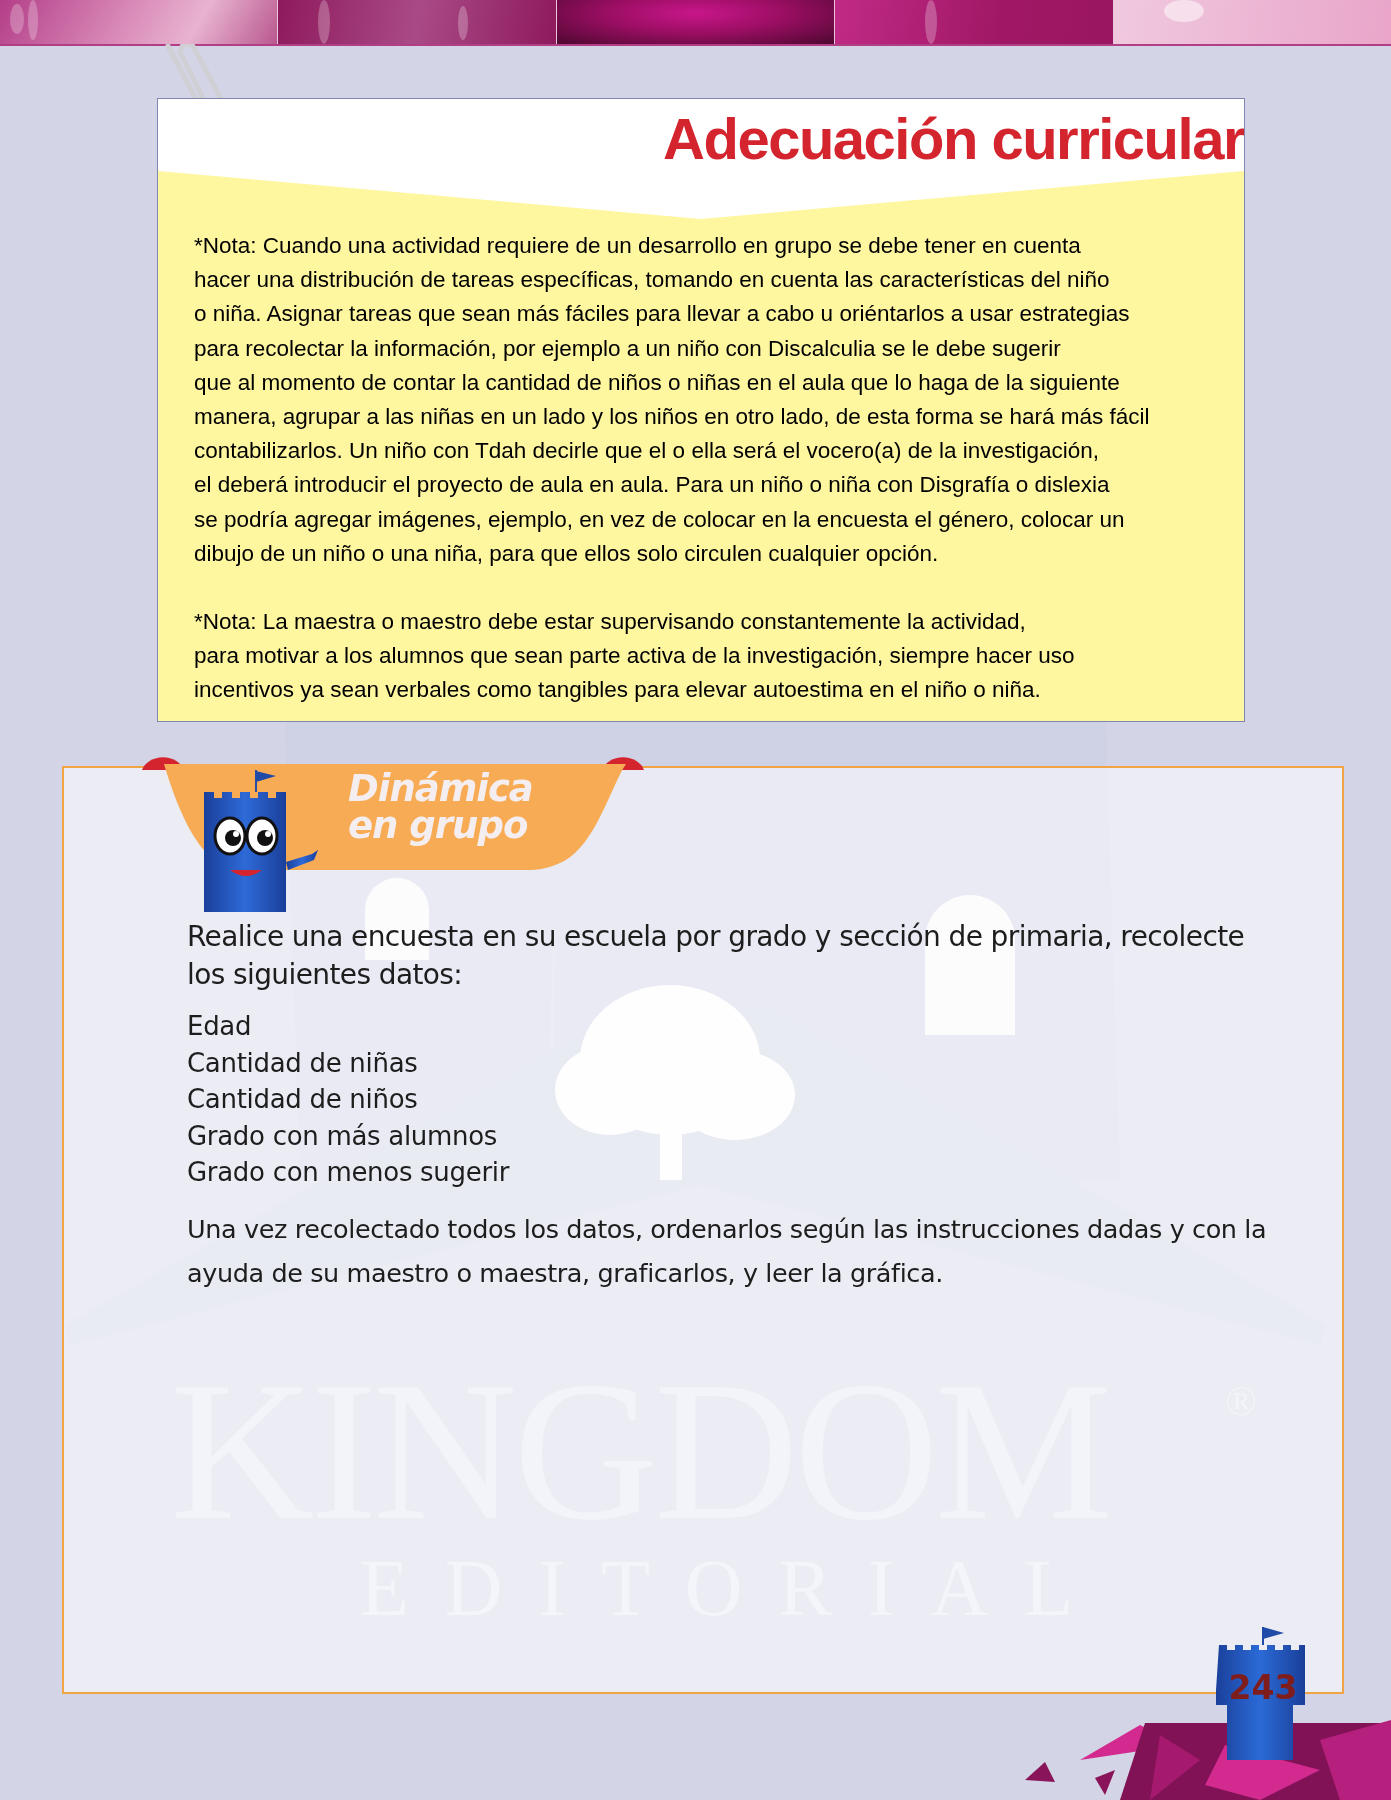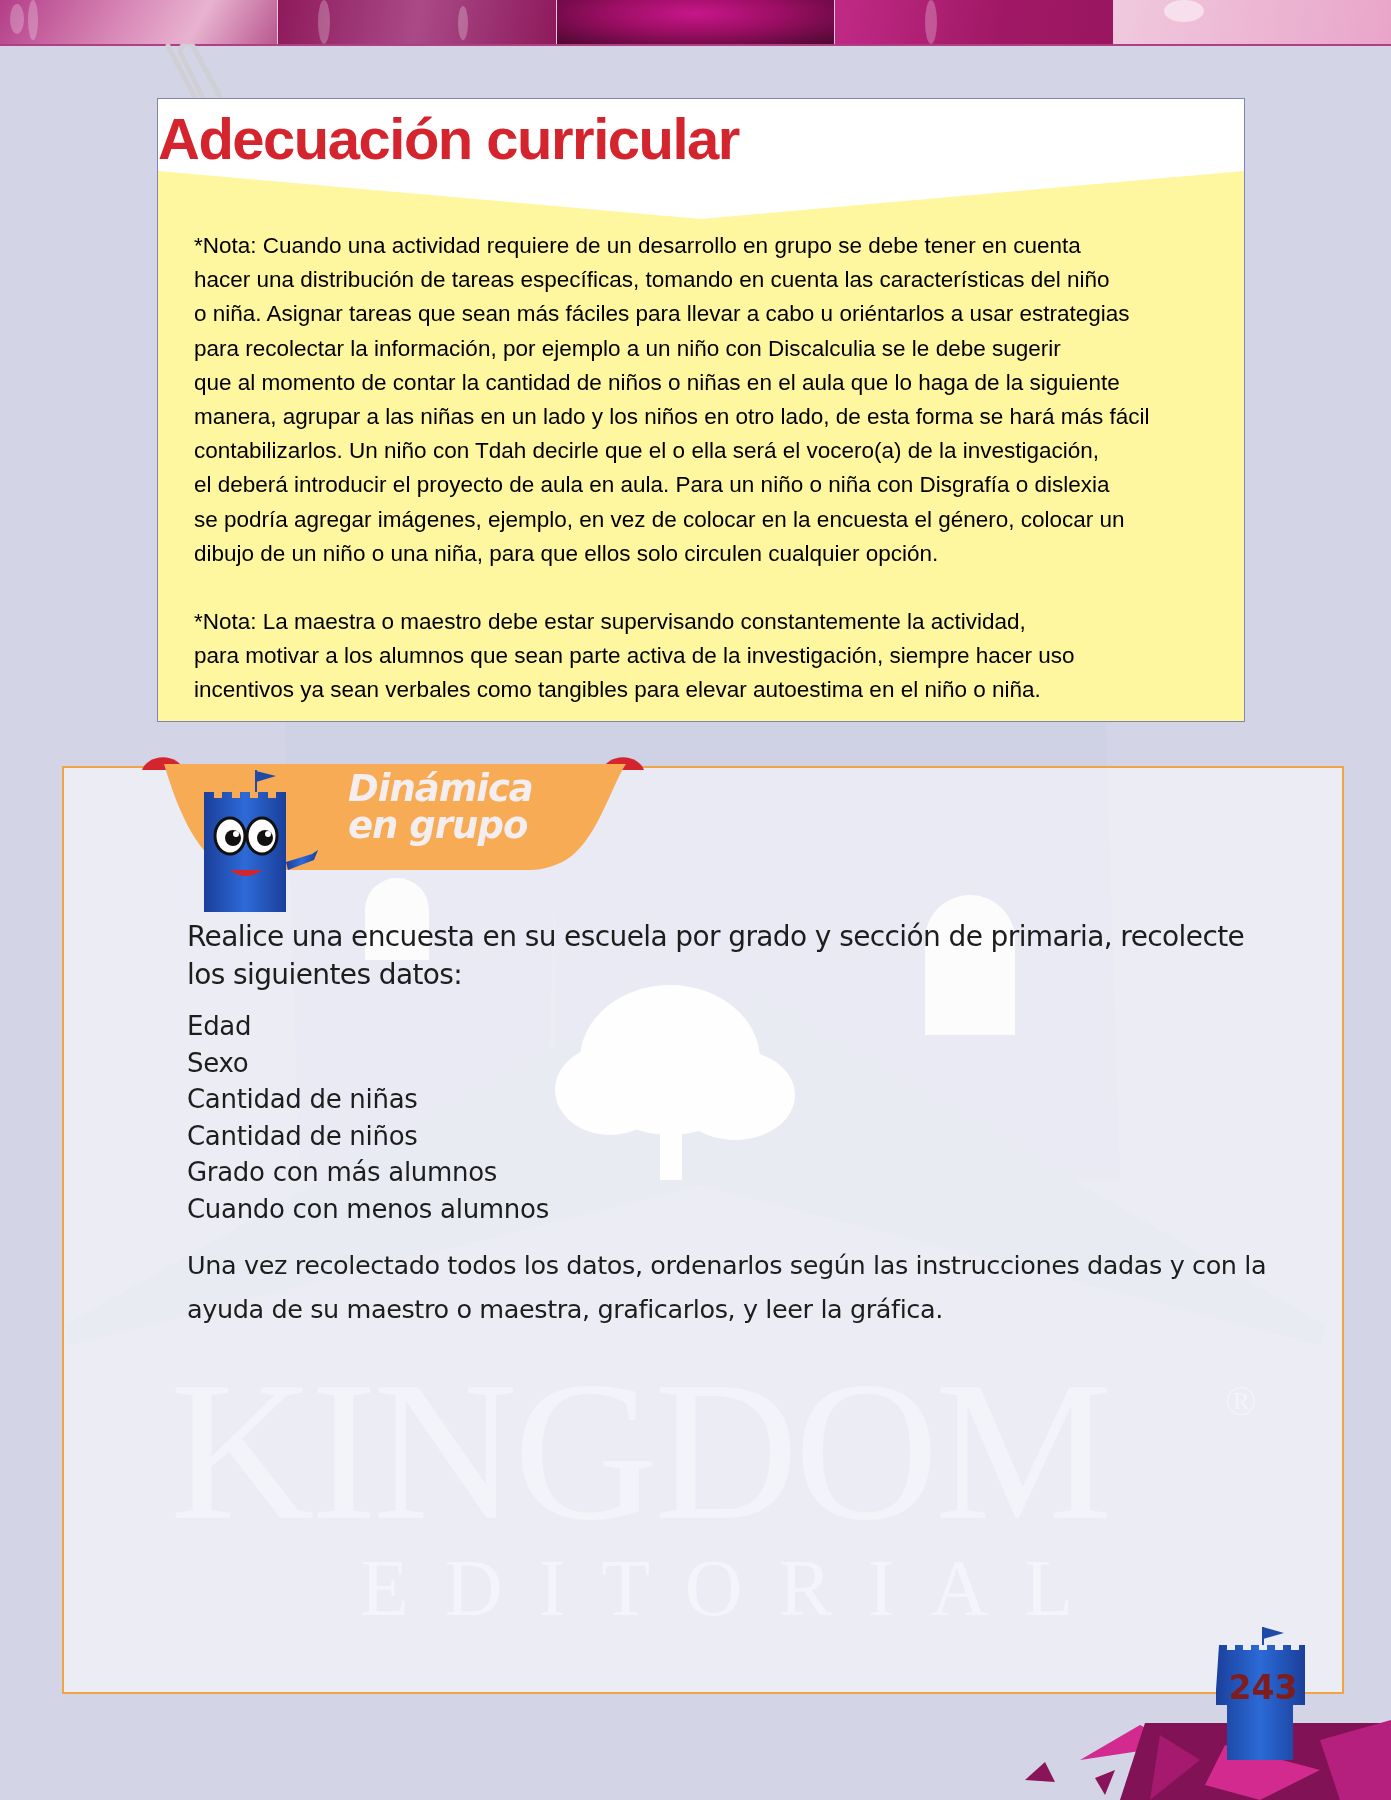--- a/index.html
+++ b/index.html
@@ -26,21 +26,21 @@
   .adecuacion-card {
     position: absolute; left: 157px; top: 98px; width: 1088px; height: 624px;
     border: 1px solid #7e86b1; background: #fff6a0; box-sizing: border-box; overflow: hidden;
   }
   .adecuacion-card .white-top {
     position: absolute; left: 0; top: 0; width: 100%; height: 120px;
     background: #ffffff;
     clip-path: polygon(0 0, 100% 0, 100% 60%, 50% 100%, 0 60%);
   }
   .adecuacion-title {
-    position: absolute; left: 0; top: 6px; width: 100%; text-align: left;
+    position: absolute; left: 0; top: 6px; width: 100%; text-align: right;
     font-family: "Liberation Sans", sans-serif; font-weight: bold; font-size: 58px;
     color: #d4252f; letter-spacing: -1.5px;
   }
   .adecuacion-body {
     position: absolute; left: 36px; top: 130px; width: 1030px;
     font-family: "Liberation Sans Narrow", "Liberation Sans", sans-serif;
     font-size: 22.5px; line-height: 34.2px; color: #000000;
   }
   .adecuacion-body p { margin: 0 0 34px 0; white-space: pre-line; }
 
@@ -182,25 +182,24 @@
   <circle cx="36" cy="64" r="3" fill="#fff"></circle>
   <circle cx="68" cy="64" r="3" fill="#fff"></circle>
   <path d="M30,100 Q46,112 62,100 Z" fill="#d4252f"></path>
   <path d="M86,92 L112,84 L118,80 L114,90 L88,100 Z" fill="url(#blueg)"></path>
 </svg>
 
 <div class="dinamica-content">
   <p class="dinamica-intro">Realice una encuesta en su escuela por grado y sección de primaria, recolecte los siguientes datos:</p>
   <ul class="data-list">
     <li>Edad</li>
-    <li>Sexo</li>
     <li>Cantidad de niñas</li>
     <li>Cantidad de niños</li>
     <li>Grado con más alumnos</li>
-    <li>Cuando con menos alumnos</li>
+    <li>Grado con menos sugerir</li>
   </ul>
   <p class="dinamica-outro">Una vez recolectado todos los datos, ordenarlos según las instrucciones dadas y con la ayuda de su maestro o maestra, graficarlos, y leer la gráfica.</p>
 </div>
 
 <svg class="bottom-deco" viewBox="0 0 391 100">
   <polygon points="80,60 140,25 180,45" fill="#d22a8f"></polygon>
   <polygon points="25,80 45,62 55,82" fill="#8a1459"></polygon>
   <polygon points="95,78 115,70 105,95" fill="#8a1459"></polygon>
   <polygon points="145,23 391,23 391,100 120,100" fill="#801255"></polygon>
   <polygon points="225,45 320,70 260,100 205,85" fill="#d22a8f"></polygon>

